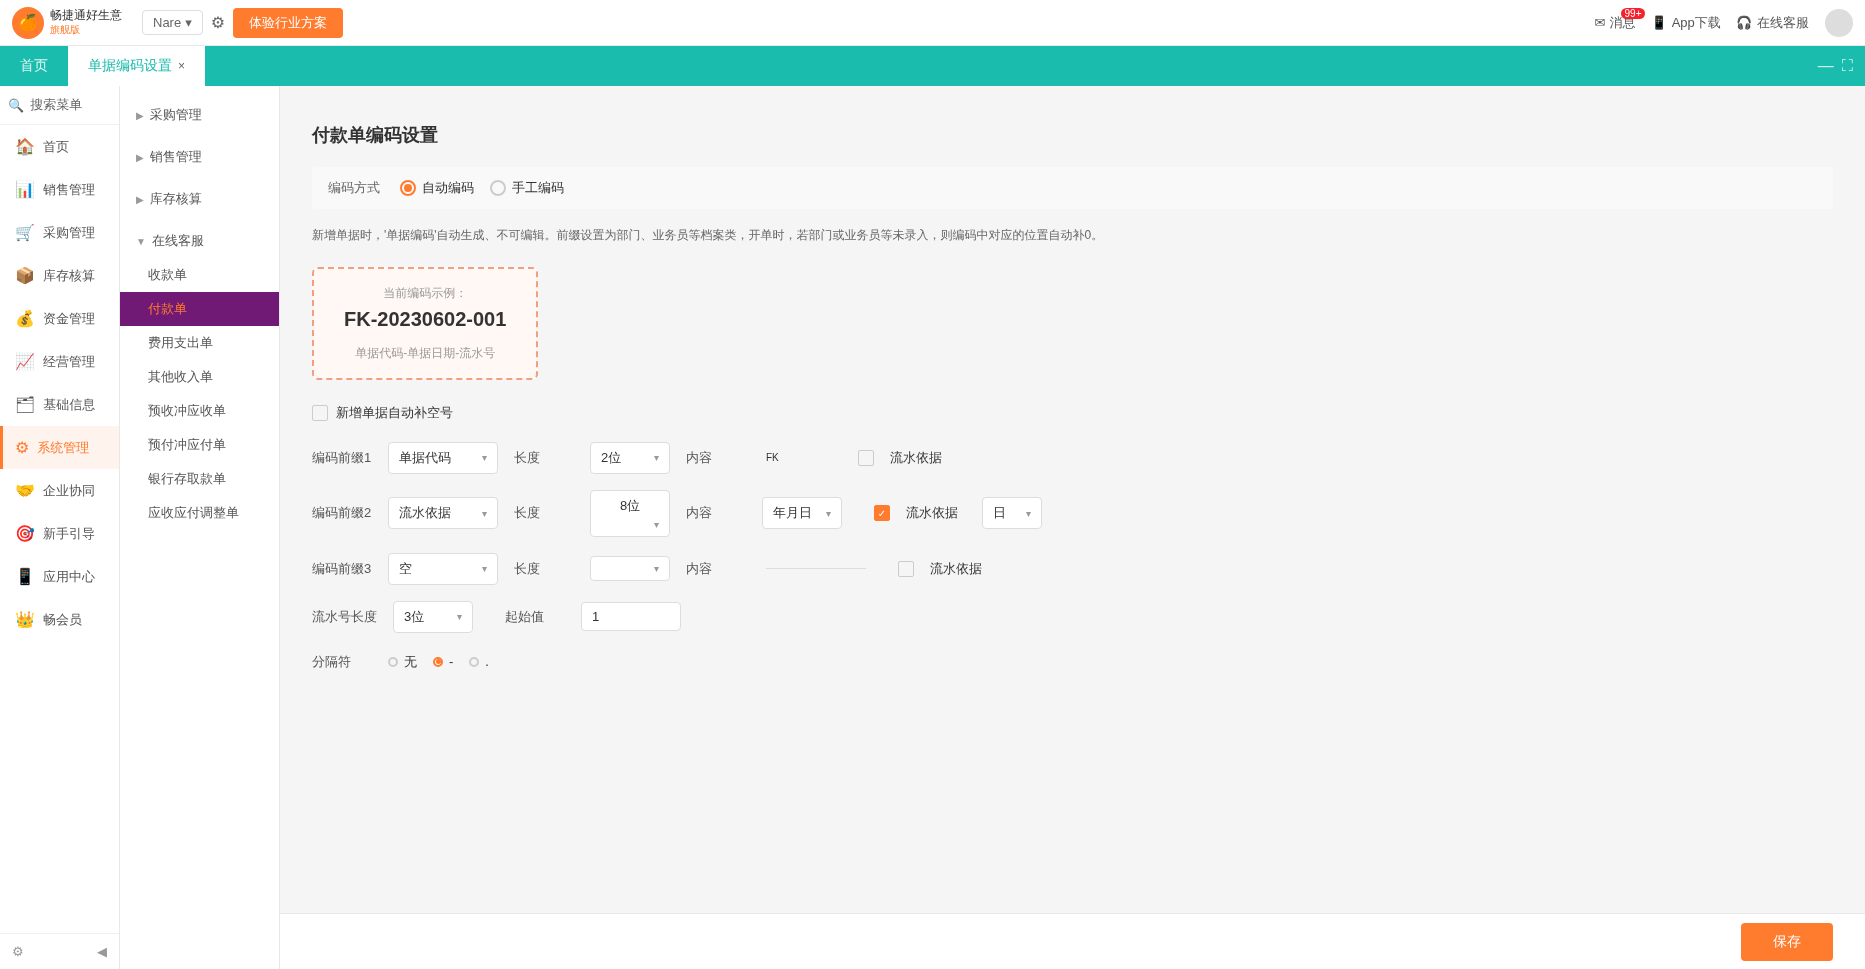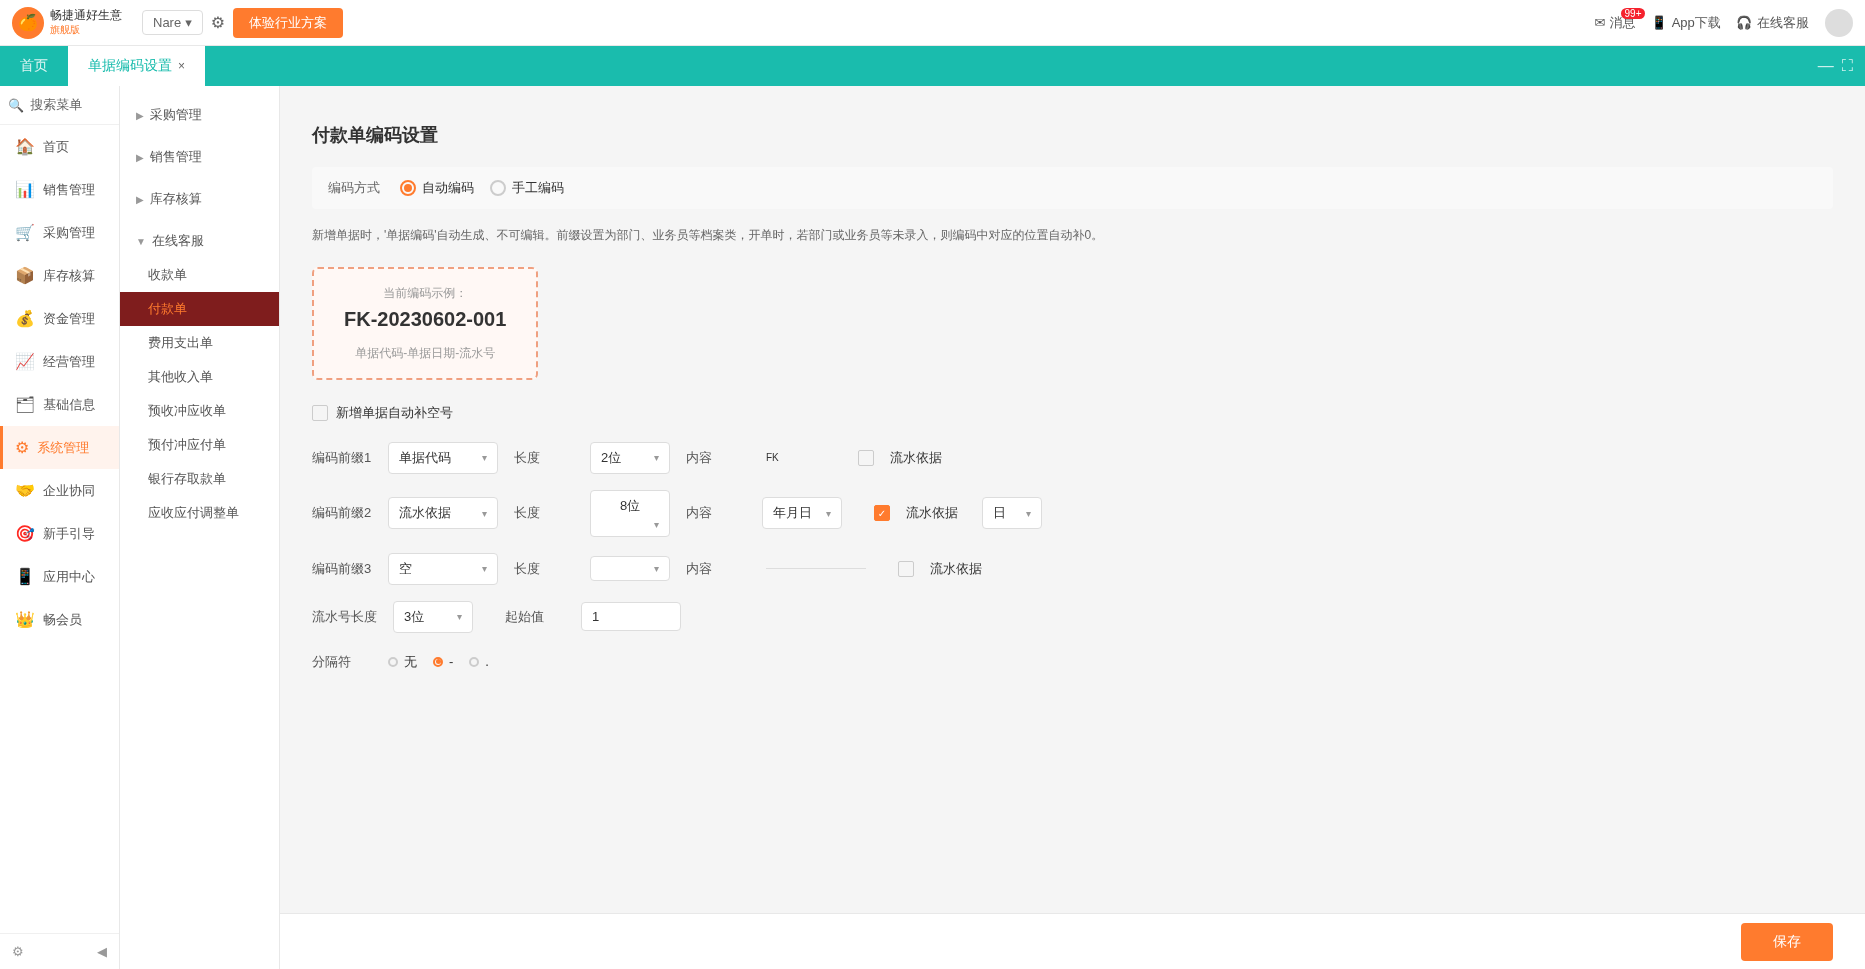--- a/index.html
+++ b/index.html
@@ -125,21 +125,21 @@
     .sub-sidebar-header {
       display: flex; align-items: center; gap: 6px;
       padding: 8px 16px; cursor: pointer; color: #555; font-size: 13px; font-weight: 500;
     }
     .sub-sidebar-header .arrow { font-size: 10px; color: #999; }
     .sub-sidebar-item {
       padding: 8px 16px 8px 28px;
       cursor: pointer; color: #555; font-size: 13px;
     }
     .sub-sidebar-item.active {
-      color: #ff7b2e; background: #7f1d1d; font-weight: 500;
+      color: #ff7b2e; background: #701a75; font-weight: 500;
     }
 
     .page-title {
       font-size: 18px; font-weight: 600; color: #333; margin-bottom: 20px;
     }
 
     
     .encoding-method {
       display: flex; align-items: center; gap: 20px;
       padding: 12px 16px;

